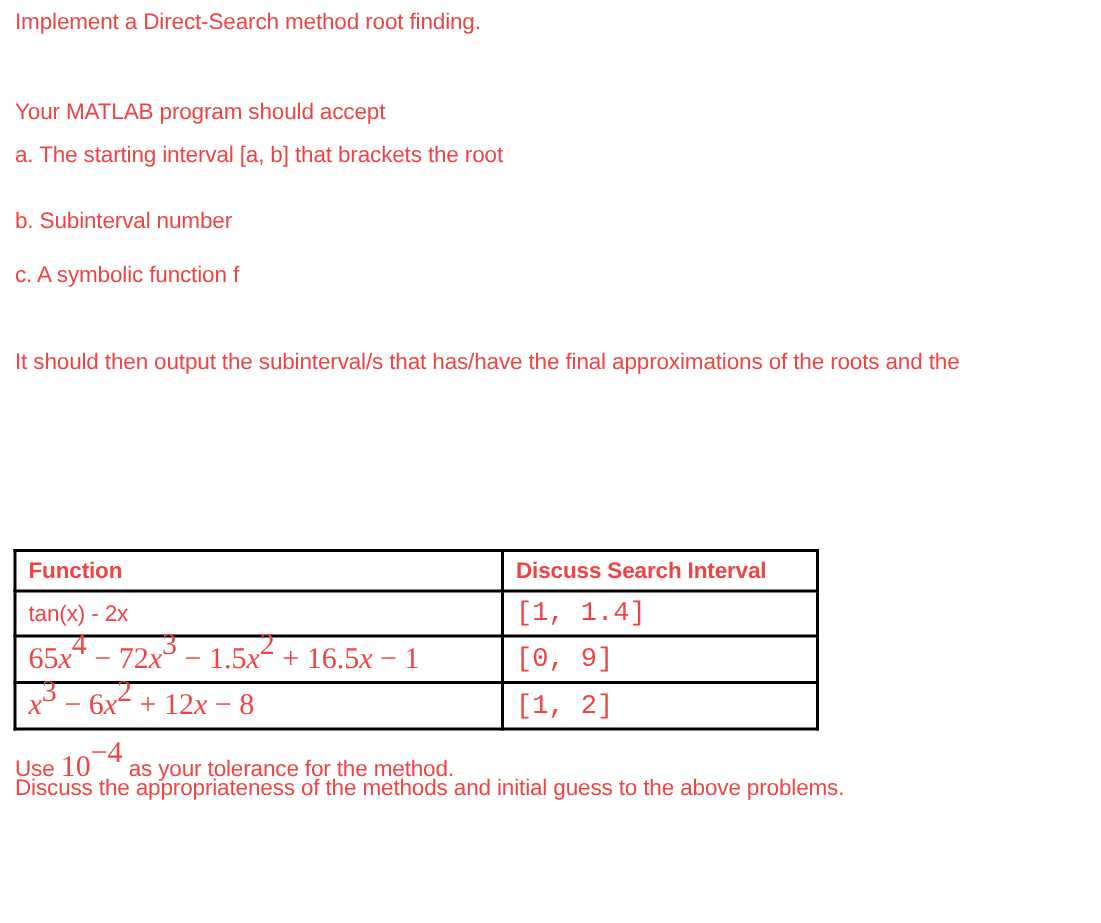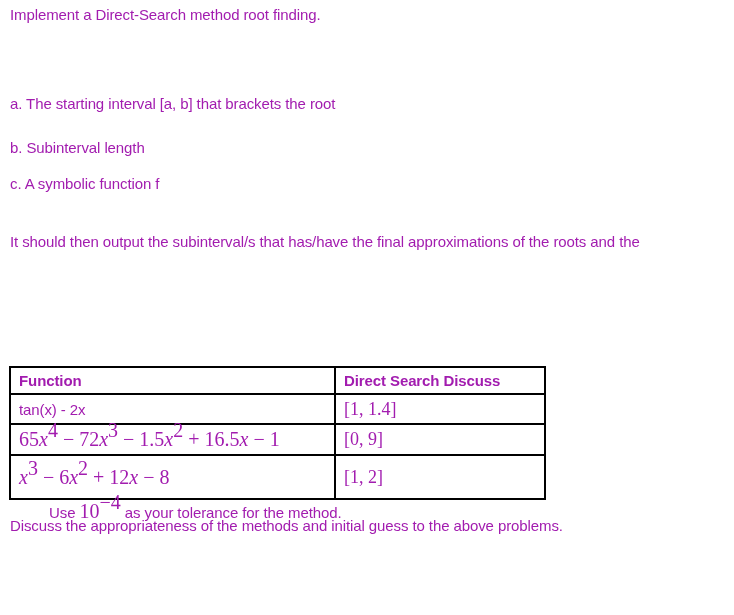--- a/index.html
+++ b/index.html
@@ -6,21 +6,21 @@
     margin: 0;
     padding: 0;
     background: #ffffff;
   }
   .page {
     position: relative;
     width: 734px;
     height: 615px;
     background: #ffffff;
     font-family: "Liberation Sans", sans-serif;
-    color: #a21caf;
+    color: #ef4444;
     overflow: hidden;
   }
   .line {
     position: absolute;
     left: 10px;
     margin: 0;
     font-size: 15px;
     line-height: 20px;
     white-space: nowrap;
     letter-spacing: -0.1px;
@@ -56,55 +56,56 @@
   .fn-table th {
     font-size: 15px;
     font-weight: bold;
     letter-spacing: -0.1px;
   }
   .col-fn { width: 307px; border-radius: 13px; }
   .col-int { width: 192px; }
   .fn-table thead tr { height: 27px; }
   .fn-table tbody tr.r1 { height: 30px; }
   .fn-table tbody tr.r2 { height: 31px; }
-  .fn-table tbody tr.r3 { height: 44px; }
+  .fn-table tbody tr.r3 { height: 31px; }
   .fn-cell {
     font-size: 15px;
     letter-spacing: -0.1px;
     margin-top: 48px;
   }
   .int-cell {
-    font-family: Liberation Serif, serif;
+    font-family: Liberation Mono, monospace;
     font-size: 18px;
   }
-  .tol-line { line-height: 24px; margin-left: 39px; }
+  .tol-line { line-height: 24px; }
 </style>
 </head>
 <body>
 
 <div class="page">
 
   <p class="line" style="top:5px">Implement a Direct-Search method root finding.</p>
 
+  <p class="line" style="top:65px">Your MATLAB program should accept</p>
 
   <p class="line" style="top:94px">a. The starting interval [a, b] that brackets the root</p>
 
-  <p class="line" style="top:138px">b. Subinterval length</p>
+  <p class="line" style="top:138px">b. Subinterval number</p>
 
   <p class="line" style="top:174px">c. A symbolic function f</p>
 
   <p class="line" style="top:232px">It should then output the subinterval/s that has/have the final approximations of the roots and the</p>
 
 
 
   <table class="fn-table">
     <thead>
       <tr>
         <th class="col-fn">Function</th>
-        <th class="col-int">Direct Search Discuss</th>
+        <th class="col-int">Discuss Search Interval</th>
       </tr>
     </thead>
     <tbody>
       <tr class="r1">
         <td class="fn-cell"><span>tan(x) - 2x</span></td>
         <td class="int-cell">[1, 1.4]</td>
       </tr>
       <tr class="r2">
         <td class="fn-cell"><span class="math">65</span><span class="math it">x</span><sup class="math">4</sup><span class="math"> − </span><span class="math">72</span><span class="math it">x</span><sup class="math">3</sup><span class="math"> − </span><span class="math">1.5</span><span class="math it">x</span><sup class="math">2</sup><span class="math"> + </span><span class="math">16.5</span><span class="math it">x</span><span class="math"> − </span><span class="math">1</span></td>
         <td class="int-cell">[0, 9]</td>

